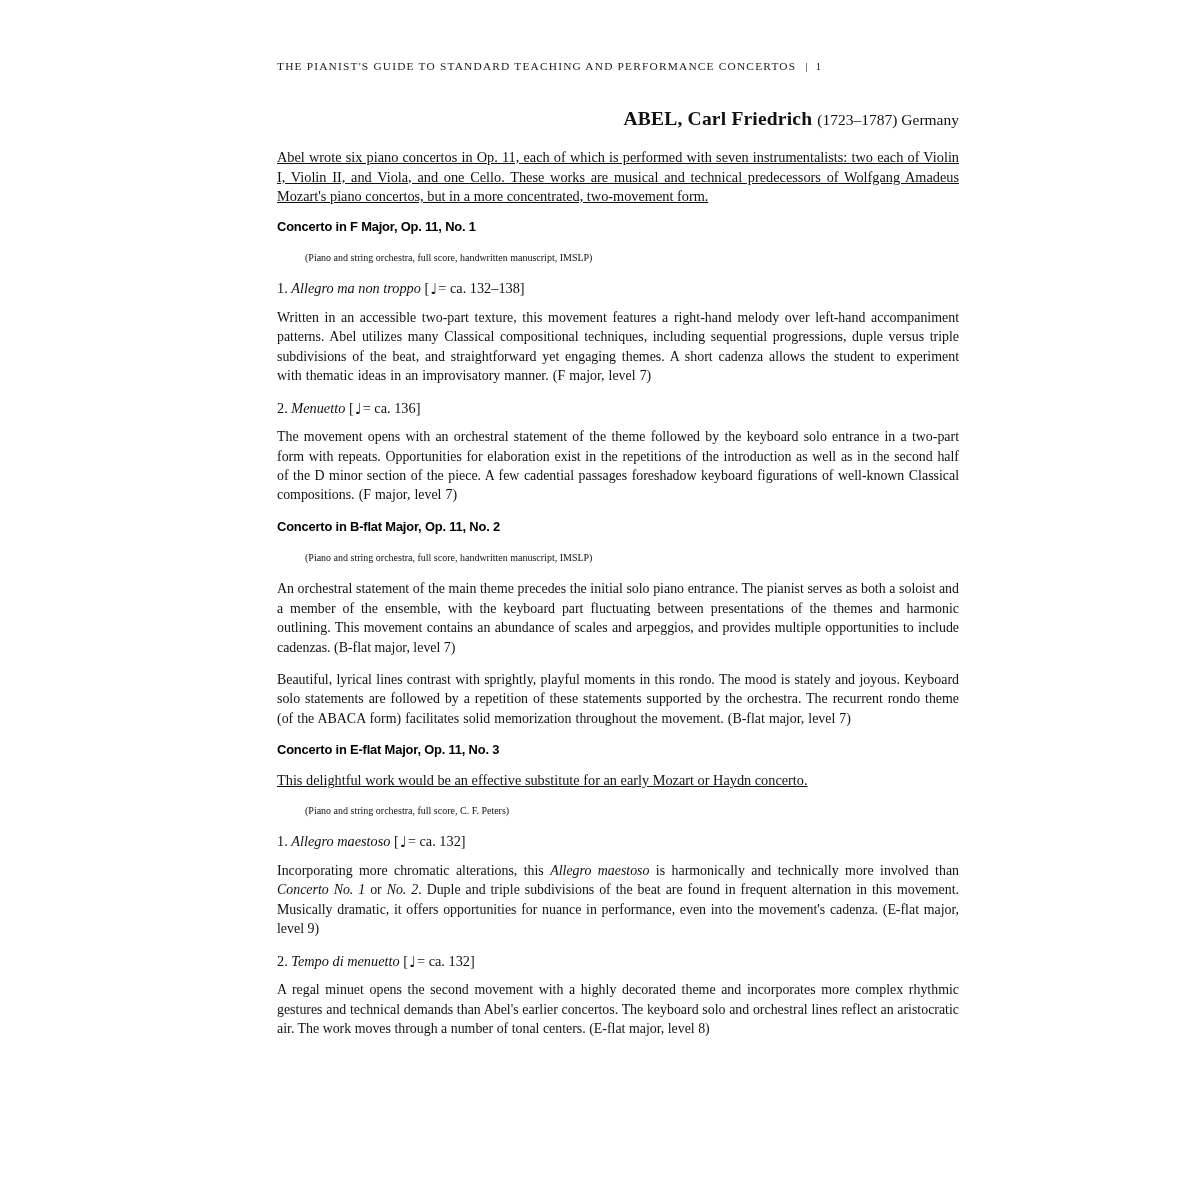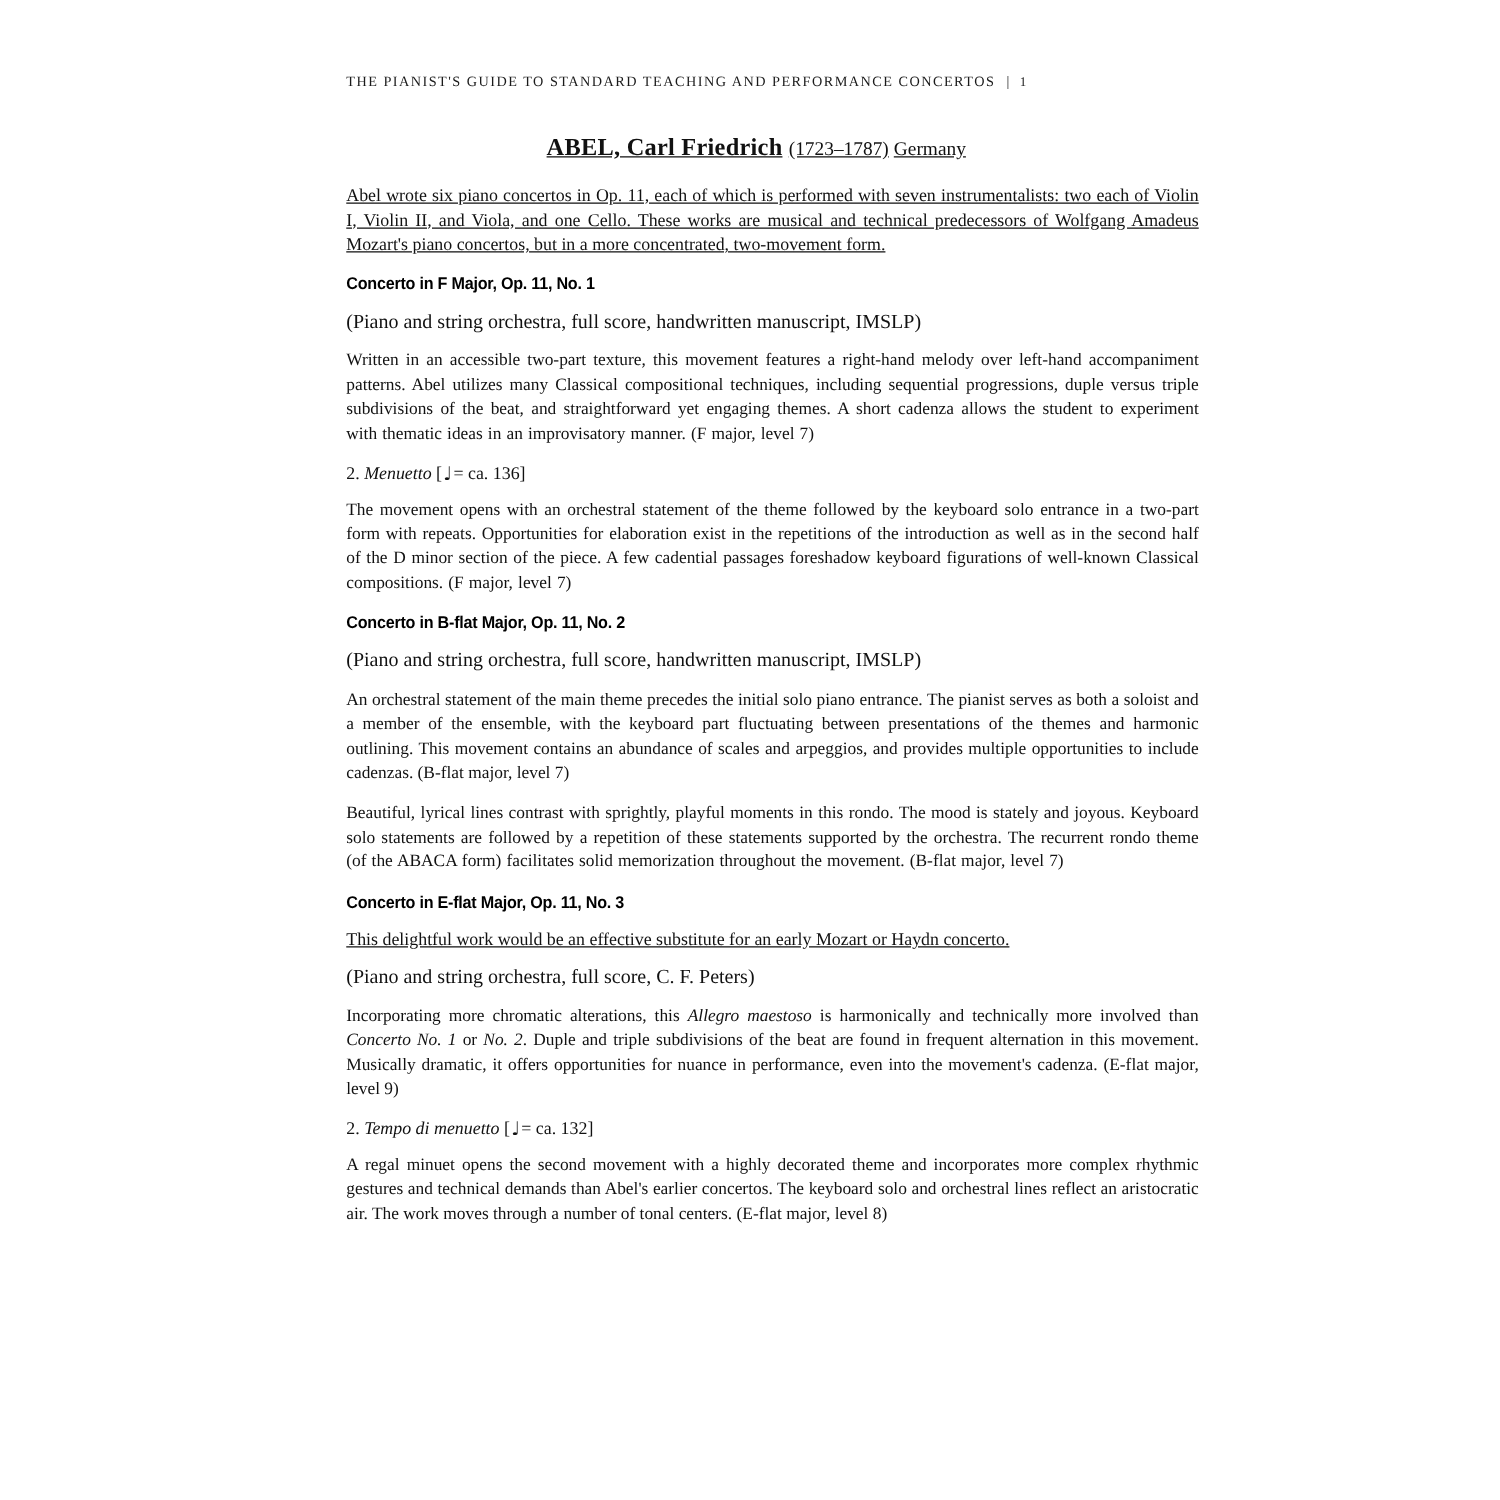--- a/index.html
+++ b/index.html
@@ -49,27 +49,26 @@
   }
   .running-head .rh-folio {
     font-size: 10.5px;
     letter-spacing: 0.5px;
   }
 
   
   .entry-heading {
     position: absolute;
     top: 109px;
-    left: 264px;
+    left: 277px;
     width: 682px;
-    text-align: center;
+    text-align: right;
     white-space: nowrap;
     font-size: 19.5px;
     line-height: 1.0;
-    text-decoration: underline;
   }
   .entry-heading .composer {
     font-weight: bold;
     letter-spacing: 0.2px;
   }
   .entry-heading .lifespan,
   .entry-heading .country {
     font-weight: normal;
     font-size: 15.5px;
   }
@@ -113,23 +112,24 @@
     line-height: 18px;
     letter-spacing: -0.2px;
     transform: scaleX(0.95);
     transform-origin: left center;
     margin-bottom: 12px;
     color: #000;
   }
 
   
   .source-line {
-    font-size: 16px;
+    font-size: 10px;
     line-height: 19.6px;
     margin-bottom: 12px;
+    margin-left: 28px;
   }
 
   
   .movement {
     font-size: 14.3px;
     line-height: 19.6px;
     margin-bottom: 9px;
     white-space: nowrap;
   }
   .movement .mv-title {
@@ -163,20 +163,25 @@
   </div>
 
   <div class="col">
 
     <p class="para">Abel wrote six piano concertos in Op. 11, each of which is performed with seven instrumentalists: two each of Violin I, Violin II, and Viola, and one Cello. These works are musical and technical predecessors of Wolfgang Amadeus Mozart's piano concertos, but in a more concentrated, two-movement form.</p>
 
     <div>
       <div class="work-heading">Concerto in F Major, Op. 11, No. 1</div>
       <p class="source-line">(Piano and string orchestra, full score, handwritten manuscript, IMSLP)</p>
 
+      <p class="movement">
+        <span>1.</span>
+        <span class="mv-title">Allegro ma non troppo</span>
+        <span class="tempo">[</span><span class="note-glyph">♩</span><span class="tempo">= ca. 132–138]</span>
+      </p>
       <p class="blurb wide-track">Written in an accessible two-part texture, this movement features a right-hand melody over left-hand accompaniment patterns. Abel utilizes many Classical compositional techniques, including sequential progressions, duple versus triple subdivisions of the beat, and straightforward yet engaging themes. A short cadenza allows the student to experiment with thematic ideas in an improvisatory manner. (F major, level 7)</p>
 
       <p class="movement">
         <span>2.</span>
         <span class="mv-title">Menuetto</span>
         <span class="tempo">[</span><span class="note-glyph">♩</span><span class="tempo">= ca. 136]</span>
       </p>
       <p class="blurb wide-track">The movement opens with an orchestral statement of the theme followed by the keyboard solo entrance in a two-part form with repeats. Opportunities for elaboration exist in the repetitions of the introduction as well as in the second half of the D minor section of the piece. A few cadential passages foreshadow keyboard figurations of well-known Classical compositions. (F major, level 7)</p>
     </div>
 
@@ -187,20 +192,25 @@
       <p class="blurb">An orchestral statement of the main theme precedes the initial solo piano entrance. The pianist serves as both a soloist and a member of the ensemble, with the keyboard part fluctuating between presentations of the themes and harmonic outlining. This movement contains an abundance of scales and arpeggios, and provides multiple opportunities to include cadenzas. (B-flat major, level 7)</p>
 
       <p class="blurb wide-track">Beautiful, lyrical lines contrast with sprightly, playful moments in this rondo. The mood is stately and joyous. Keyboard solo statements are followed by a repetition of these statements supported by the orchestra. The recurrent rondo theme (of the ABACA form) facilitates solid memorization throughout the movement. (B-flat major, level 7)</p>
     </div>
 
     <div>
       <div class="work-heading">Concerto in E-flat Major, Op. 11, No. 3</div>
       <p class="para tight">This delightful work would be an effective substitute for an early Mozart or Haydn concerto.</p>
       <p class="source-line">(Piano and string orchestra, full score, C. F. Peters)</p>
 
+      <p class="movement">
+        <span>1.</span>
+        <span class="mv-title">Allegro maestoso</span>
+        <span class="tempo">[</span><span class="note-glyph">♩</span><span class="tempo">= ca. 132]</span>
+      </p>
       <p class="blurb">Incorporating more chromatic alterations, this <span class="it">Allegro maestoso</span> is harmonically and technically more involved than <span class="it">Concerto No. 1</span> or <span class="it">No. 2</span>. Duple and triple subdivisions of the beat are found in frequent alternation in this movement. Musically dramatic, it offers opportunities for nuance in performance, even into the movement's cadenza. (E-flat major, level 9)</p>
 
       <p class="movement">
         <span>2.</span>
         <span class="mv-title">Tempo di menuetto</span>
         <span class="tempo">[</span><span class="note-glyph">♩</span><span class="tempo">= ca. 132]</span>
       </p>
       <p class="blurb">A regal minuet opens the second movement with a highly decorated theme and incorporates more complex rhythmic gestures and technical demands than Abel's earlier concertos. The keyboard solo and orchestral lines reflect an aristocratic air. The work moves through a number of tonal centers. (E-flat major, level 8)</p>
     </div>
 

